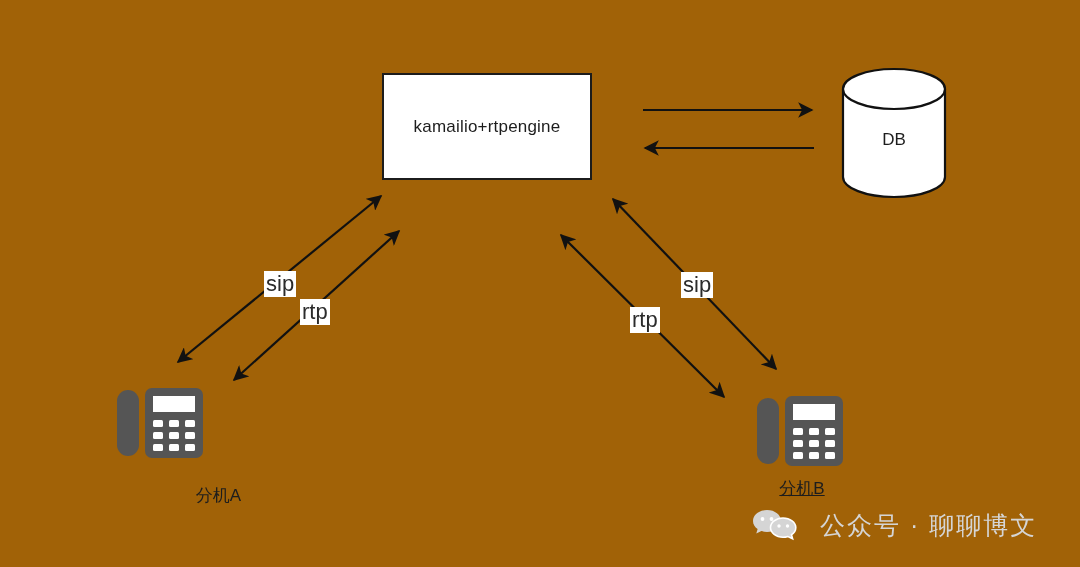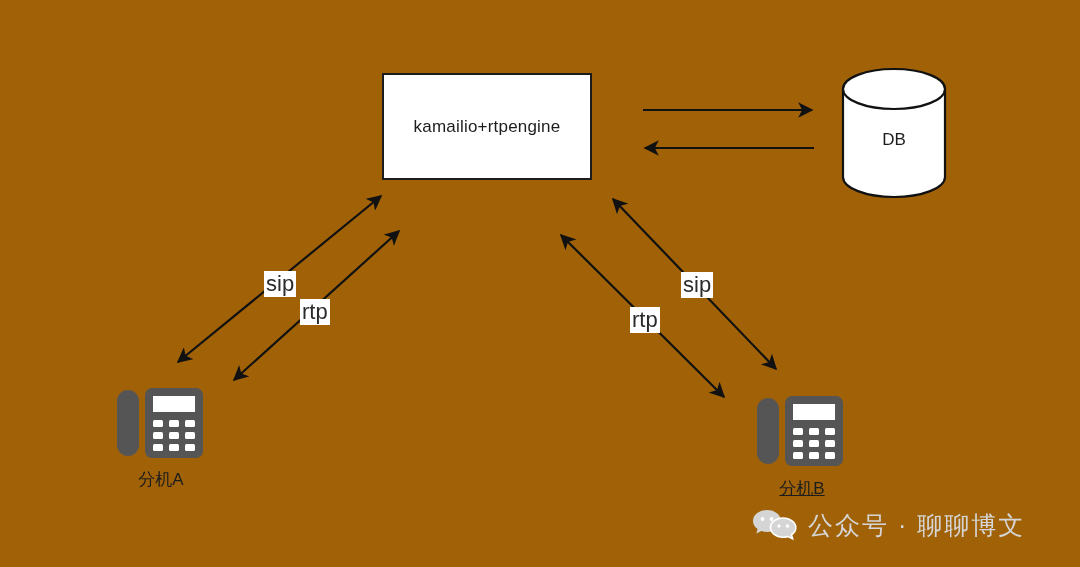--- a/index.html
+++ b/index.html
@@ -78,21 +78,21 @@
   }
   #phone-a { left: 115px; top: 388px; }
   #phone-b { left: 755px; top: 396px; }
   .phone-caption {
     position: absolute;
     width: 160px;
     text-align: center;
     font-size: 17px;
     color: #1d1d1d;
   }
-  #phone-a-caption { left: 81px; top: 468px; }
+  #phone-a-caption { left: 81px; top: 484px; text-align: right; }
   #phone-b-caption { left: 722px; top: 477px; text-decoration: underline; }
 
   
   .edge-label {
     position: absolute;
     font-size: 22px;
     color: #2b2b2b;
     background: #ffffff;
     padding: 0 2px;
     white-space: nowrap;
@@ -102,21 +102,21 @@
   #label-sip-right { left: 681px; top: 272px; }
   #label-rtp-right { left: 630px; top: 307px; }
 
   
   #watermark {
     position: absolute;
     left: 752px;
     top: 508px;
     display: flex;
     align-items: center;
-    gap: 10px;
+    gap: 22px;
     opacity: 1;
   }
   #watermark .wm-text {
     font-size: 25px;
     color: #d5d5d5;
     letter-spacing: 2px;
     white-space: nowrap;
   }
   #watermark .wm-icon { display: block; }
 </style>

